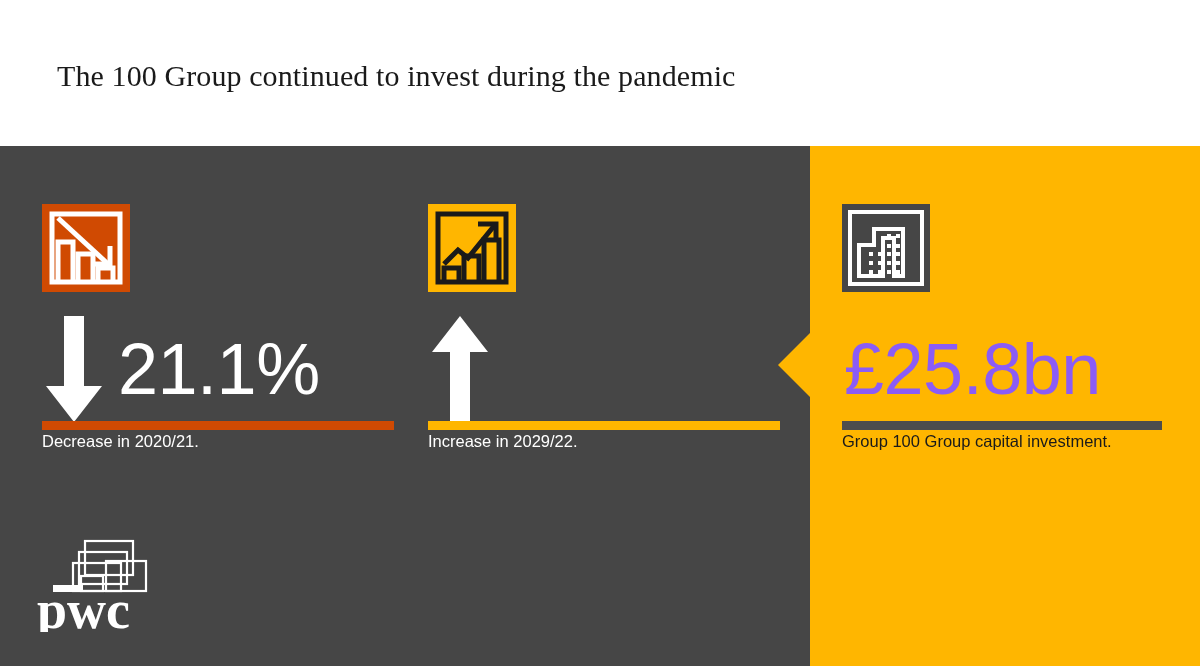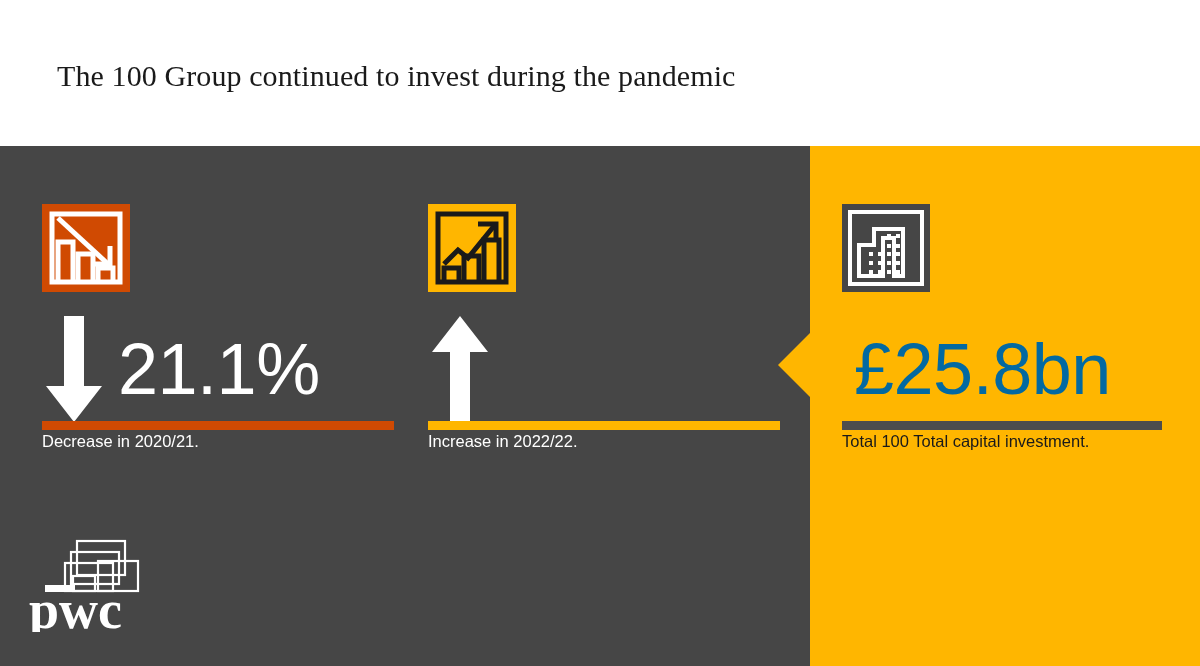--- a/index.html
+++ b/index.html
@@ -53,40 +53,40 @@
     position:absolute; top:168px; left:0;
     display:flex; align-items:center; height:110px;
   }
   .arrow-wrap { width:62px; height:110px; position:relative; flex:0 0 62px; }
   .arrow-wrap svg { position:absolute; left:4px; top:2px; }
   .value {
     font-size:72px; font-weight:300; line-height:1;
     color:#ffffff; letter-spacing:-0.5px;
     white-space:nowrap;
   }
-  .stat-3 .value { color:#0369a1; margin-left:12px; }
+  .stat-3 .value { color:#8b5cf6; margin-left:2px; }
   .stat-1 .value, .stat-2 .value { margin-left:14px; }
 
   .rule {
     position:absolute; top:275px; left:0;
     width:352px; height:9px;
   }
   .stat-1 .rule { background:#D04A02; }
   .stat-2 .rule { background:#FFB600; }
   .stat-3 .rule { background:#4D4D4D; width:320px; }
 
   .caption {
     position:absolute; top:284px; left:0;
     font-size:16.5px; line-height:22px;
     color:#ffffff; white-space:nowrap;
   }
   .stat-3 .caption { color:#1a1a1a; }
 
   
-  .logo { position:absolute; left:25px; top:532px; width:150px; height:100px;text-align:center; }
+  .logo { position:absolute; left:33px; top:532px; width:150px; height:100px;text-align:center; }
   .logo svg { display:block; }
 </style>
 </head>
 <body>
 
 <div class="page">
 
   <div class="title">The 100 Group continued to invest during the pandemic</div>
 
   <div class="dark-panel"></div>
@@ -134,21 +134,21 @@
 
     <div class="value-row">
       <span class="arrow-wrap">
         <svg width="56" height="106" viewBox="0 0 56 106" xmlns="http://www.w3.org/2000/svg">
           <path d="M28 0 L56 36 L38 36 L38 106 L18 106 L18 36 L0 36 Z" fill="#FFFFFF"></path>
         </svg>
       </span>
     </div>
 
     <div class="rule"></div>
-    <div class="caption">Increase in 2022/22.</div>
+    <div class="caption">Increase in 2029/22.</div>
   </div>
 
   <div class="stat stat-3">
     <div class="icon-box">
       <svg viewBox="0 0 88 88" xmlns="http://www.w3.org/2000/svg">
         <rect x="0" y="0" width="88" height="88" fill="#464646"></rect>
         <rect x="8" y="8" width="72" height="72" fill="none" stroke="#FFFFFF" stroke-width="4"></rect>
         <path d="M17 72 L17 41 L32 41 L32 25 L61 25 L61 72 L52 72 L52 34 L41 34 L41 72 Z" fill="none" stroke="#FFFFFF" stroke-width="4"></path>
         <g fill="#FFFFFF">
           <rect x="45" y="30" width="4" height="4"></rect>
@@ -169,21 +169,21 @@
           <rect x="54" y="66" width="4" height="4"></rect>
         </g>
       </svg>
     </div>
 
     <div class="value-row">
       <span class="value">£25.8bn</span>
     </div>
 
     <div class="rule"></div>
-    <div class="caption">Total 100 Total capital investment.</div>
+    <div class="caption">Group 100 Group capital investment.</div>
   </div>
 
   <div class="logo">
     <svg width="150" height="100" viewBox="0 0 150 100" xmlns="http://www.w3.org/2000/svg">
       <g fill="none" stroke="#FFFFFF" stroke-width="2.2">
         <rect x="52" y="9" width="48" height="34"></rect>
         <rect x="46" y="20" width="48" height="32"></rect>
         <rect x="40" y="31" width="48" height="28"></rect>
         <rect x="73" y="29" width="40" height="30"></rect>
         <rect x="48" y="44" width="22" height="15"></rect>

